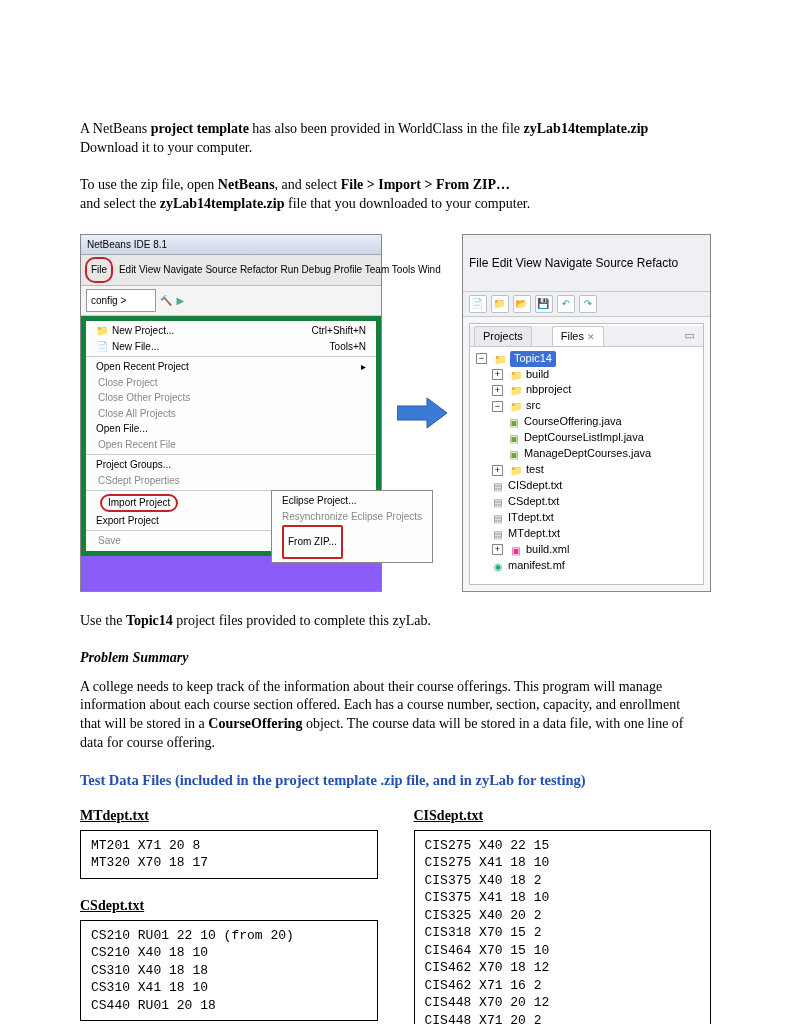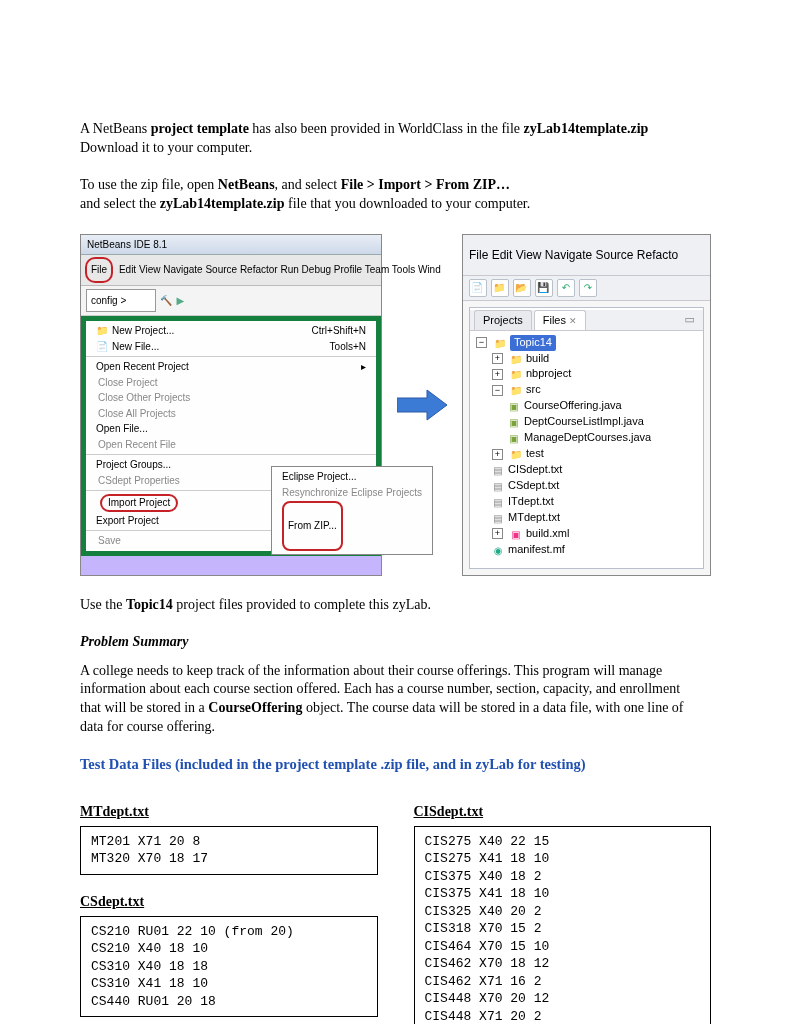--- a/index.html
+++ b/index.html
@@ -15,32 +15,32 @@
   }
   p { margin: 0 16px 10px 0; }
   .section-gap { margin-top: 18px; }
   .bold { font-weight: bold; }
   .italic { font-style: italic; }
   .blue-heading {
     color: #2050b0;
     font-weight: bold;
     font-size: 14.5px;
     margin-top: 18px;
-    margin-bottom: 28px;
+    margin-bottom: 16px;
   }
   .screenshots-row {
     display: flex;
     align-items: stretch;
     margin: 20px 0 20px 0;
     gap: 10px;
   }
   .shot-left {
     width: 300px;
     border: 1px solid #888;
-    background: #c4b5fd;
+    background: #8b5cf6;
     font-family: Tahoma, Arial, sans-serif;
     font-size: 10px;
     position: relative;
   }
   .titlebar {
     background: linear-gradient(#e8eef6,#cdd8e8);
     padding: 3px 6px;
     font-size: 10px;
     border-bottom: 1px solid #9aa;
   }
@@ -99,35 +99,35 @@
   }
   .import-circle {
     border: 2px solid #c52228;
     border-radius: 12px;
     margin: 0 4px;
     padding: 0 6px;
   }
   .submenu {
     position: absolute;
     left: 190px;
-    bottom: 20px;
+    bottom: 28px;
     background: #fefefe;
     border: 1px solid #888;
     font-size: 10px;
     padding: 2px 0;
     z-index: 5;
   }
   .submenu .sub-row {
     padding: 1px 10px;
     white-space: nowrap;
   }
   .fromzip-circle {
     border:2px solid #c52228;
-    border-radius:8px;
-    padding:16px 4px;
+    border-radius:2px;
+    padding:8px 4px;
     display:inline-block;
   }
   .arrow-col {
     display:flex;
     align-items:center;
     justify-content:center;
     width:60px;
   }
   .bigarrow {
     width:50px; height:34px;
@@ -137,21 +137,21 @@
     flex:1;
     border: 1px solid #888;
     background: #f6f6f6;
     font-family: Tahoma, Arial, sans-serif;
     font-size: 11px;
     display:flex;
     flex-direction:column;
   }
   .menubar2 {
     background: #eef0f4;
-    padding: 12px 6px;
+    padding: 20px 6px;
     font-size: 12px;
     border-bottom: 1px solid #c8c8d0;
   }
   .toolbar2 {
     background: #eef0f4;
     padding: 3px 6px;
     border-bottom: 1px solid #c8c8d0;
     display:flex;
     gap:4px;
   }
@@ -166,21 +166,21 @@
   .projpane {
     background:#fff;
     border:1px solid #b8c0cc;
     margin:6px;
     flex:1;
     font-size:11px;
     padding: 2px 0 6px 0;
   }
   .tabs {
     display:flex;
-    gap:2px;
+    gap:20px;
     border-bottom:1px solid #c8c8d0;
     padding: 0 4px;
     background:#eef0f4;
     font-size:11px;
   }
   .tab {
     padding:2px 8px;
     border:1px solid #c8c8d0;
     border-bottom:none;
     background:#fff;

